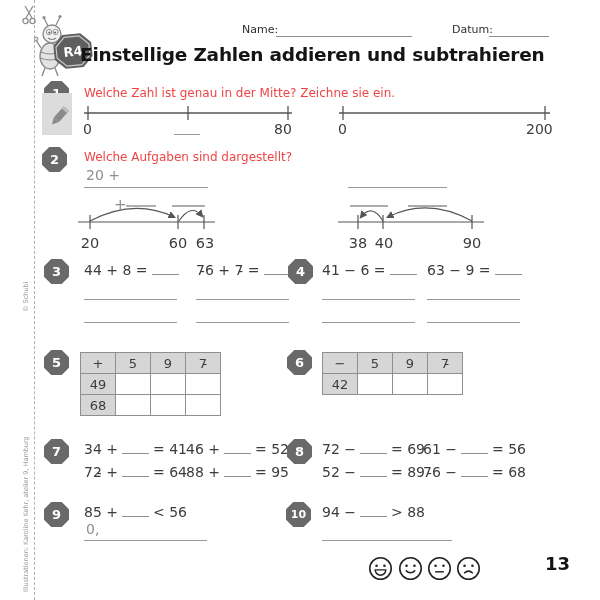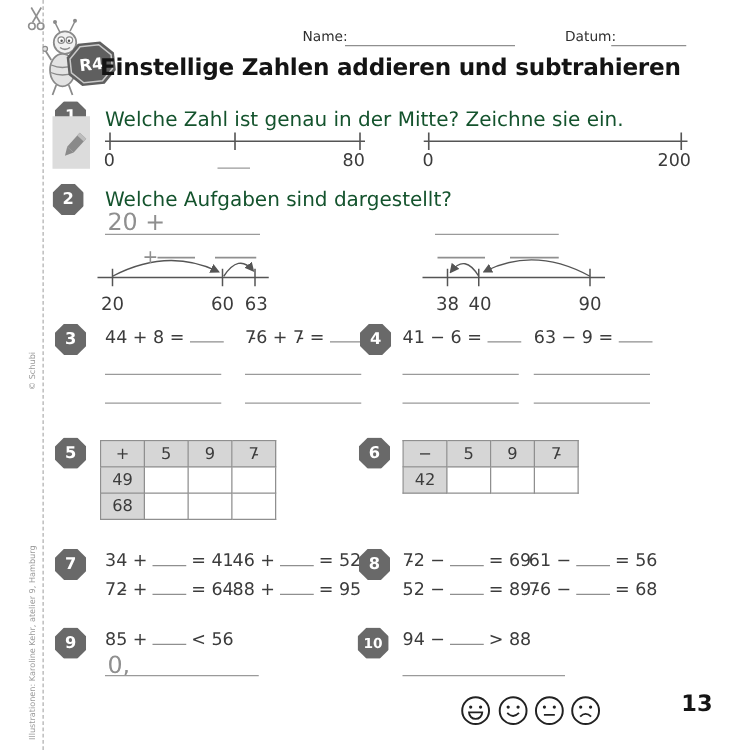--- a/index.html
+++ b/index.html
@@ -9,25 +9,25 @@
   .cutline{position:absolute;left:34px;top:0;height:600px;border-left:1px dashed #b0b0b0;}
   .vtext{position:absolute;color:#9a9a9a;font-size:6.5px;white-space:nowrap;
          transform:rotate(-90deg);transform-origin:left top;}
   .toplabel{font-size:11px;color:#2e2e2e;}
   .topline{position:absolute;border-bottom:1px solid #8f8f8f;height:0;}
   .title{position:absolute;left:80px;top:44px;font-size:18.5px;font-weight:800;color:#141414;letter-spacing:-0.2px;}
   .badge{position:absolute;width:25px;height:25px;background:#696969;color:#fff;
          font-weight:700;font-size:13px;display:flex;align-items:center;justify-content:center;
          clip-path:polygon(29% 0%,71% 0%,100% 29%,100% 71%,71% 100%,29% 100%,0% 71%,0% 29%);}
   .badge.small{font-size:11px;}
-  .prompt{position:absolute;font-size:16px;color:#14532d;}
+  .prompt{position:absolute;font-size:12px;color:#ef4444;}
   .eq{position:absolute;font-size:14px;color:#3c3c3c;white-space:nowrap;}
   .blank{display:inline-block;width:27px;height:11px;border-bottom:1.5px solid #8f8f8f;margin:0 4px;}
   .ansline{position:absolute;height:0;border-bottom:1.4px solid #9a9a9a;}
-  .hand{position:absolute;color:#8f8f8f;font-size:19px;}
+  .hand{position:absolute;color:#8f8f8f;font-size:14px;}
   .ticklabel{position:absolute;font-size:14px;color:#3c3c3c;}
   table.tbl{position:absolute;border-collapse:collapse;}
   table.tbl td{width:34px;height:20px;border:1px solid #8f8f8f;background:#fff;
                font-size:13px;text-align:center;color:#3c3c3c;padding:0;}
   table.tbl td.gray{background:#d6d6d6;}
   .pencilbox{position:absolute;left:42px;top:93px;width:30px;height:42px;background:#dcdcdc;}
   .smiley{position:absolute;width:25px;height:25px;}
   .pagenum{position:absolute;left:545px;top:553px;font-size:18px;font-weight:800;color:#141414;}
 </style>
 </head>

